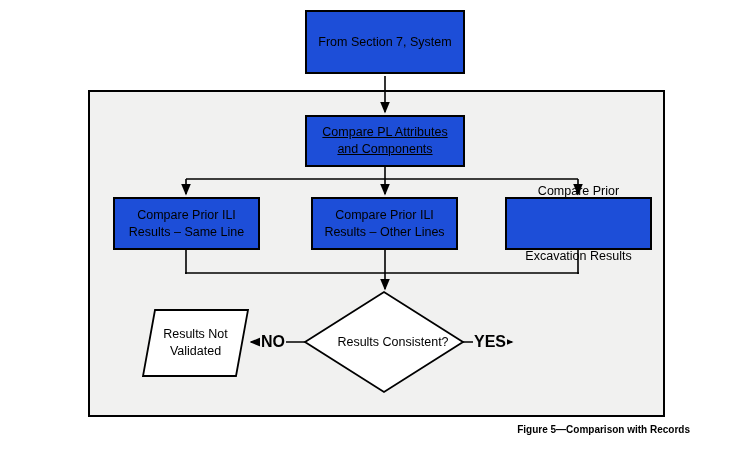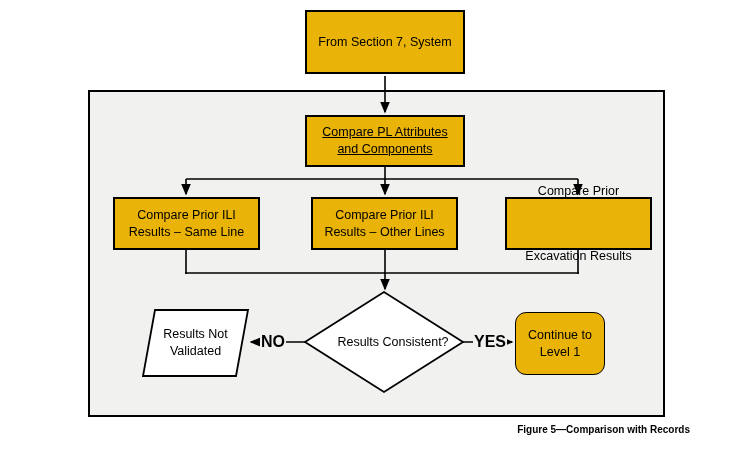--- a/index.html
+++ b/index.html
@@ -34,21 +34,21 @@
   }
   .node {
     position: absolute;
     display: flex;
     flex-direction: column;
     align-items: center;
     justify-content: center;
     text-align: center;
     font-size: 12.5px;
     line-height: 17px;
-    background: #eab308;
+    background: #1d4ed8;
     border: 2px solid #000000;
     box-sizing: border-box;
   }
   .node span { display: block; white-space: nowrap; }
   .node.start        { left: 305px; top: 10px;  width: 160px; height: 64px; }
   .node.pl           { left: 305px; top: 115px; width: 160px; height: 52px; text-decoration: underline; }
   .node.ili-same     { left: 113px; top: 197px; width: 147px; height: 53px; }
   .node.ili-other    { left: 311px; top: 197px; width: 147px; height: 53px; }
   .node.excavation   { left: 505px; top: 197px; width: 147px; height: 53px; gap: 48px; }
   .node.continue     { left: 515px; top: 312px; width: 90px;  height: 63px; border-radius: 11px; border-width: 1.8px; }
@@ -141,24 +141,20 @@
   <div class="node ili-other">
     <span>Compare Prior ILI</span>
     <span>Results – Other Lines</span>
   </div>
 
   <div class="node excavation">
     <span>Compare Prior</span>
     <span>Excavation Results</span>
   </div>
 
-  <div class="node continue">
-    <span>Continue to</span>
-    <span>Level 1</span>
-  </div>
 
   <div class="overlay-label decision-label">
     <span>Results Consistent?</span>
   </div>
 
   <div class="overlay-label notvalid-label">
     <span>Results Not</span>
     <span>Validated</span>
   </div>
 

